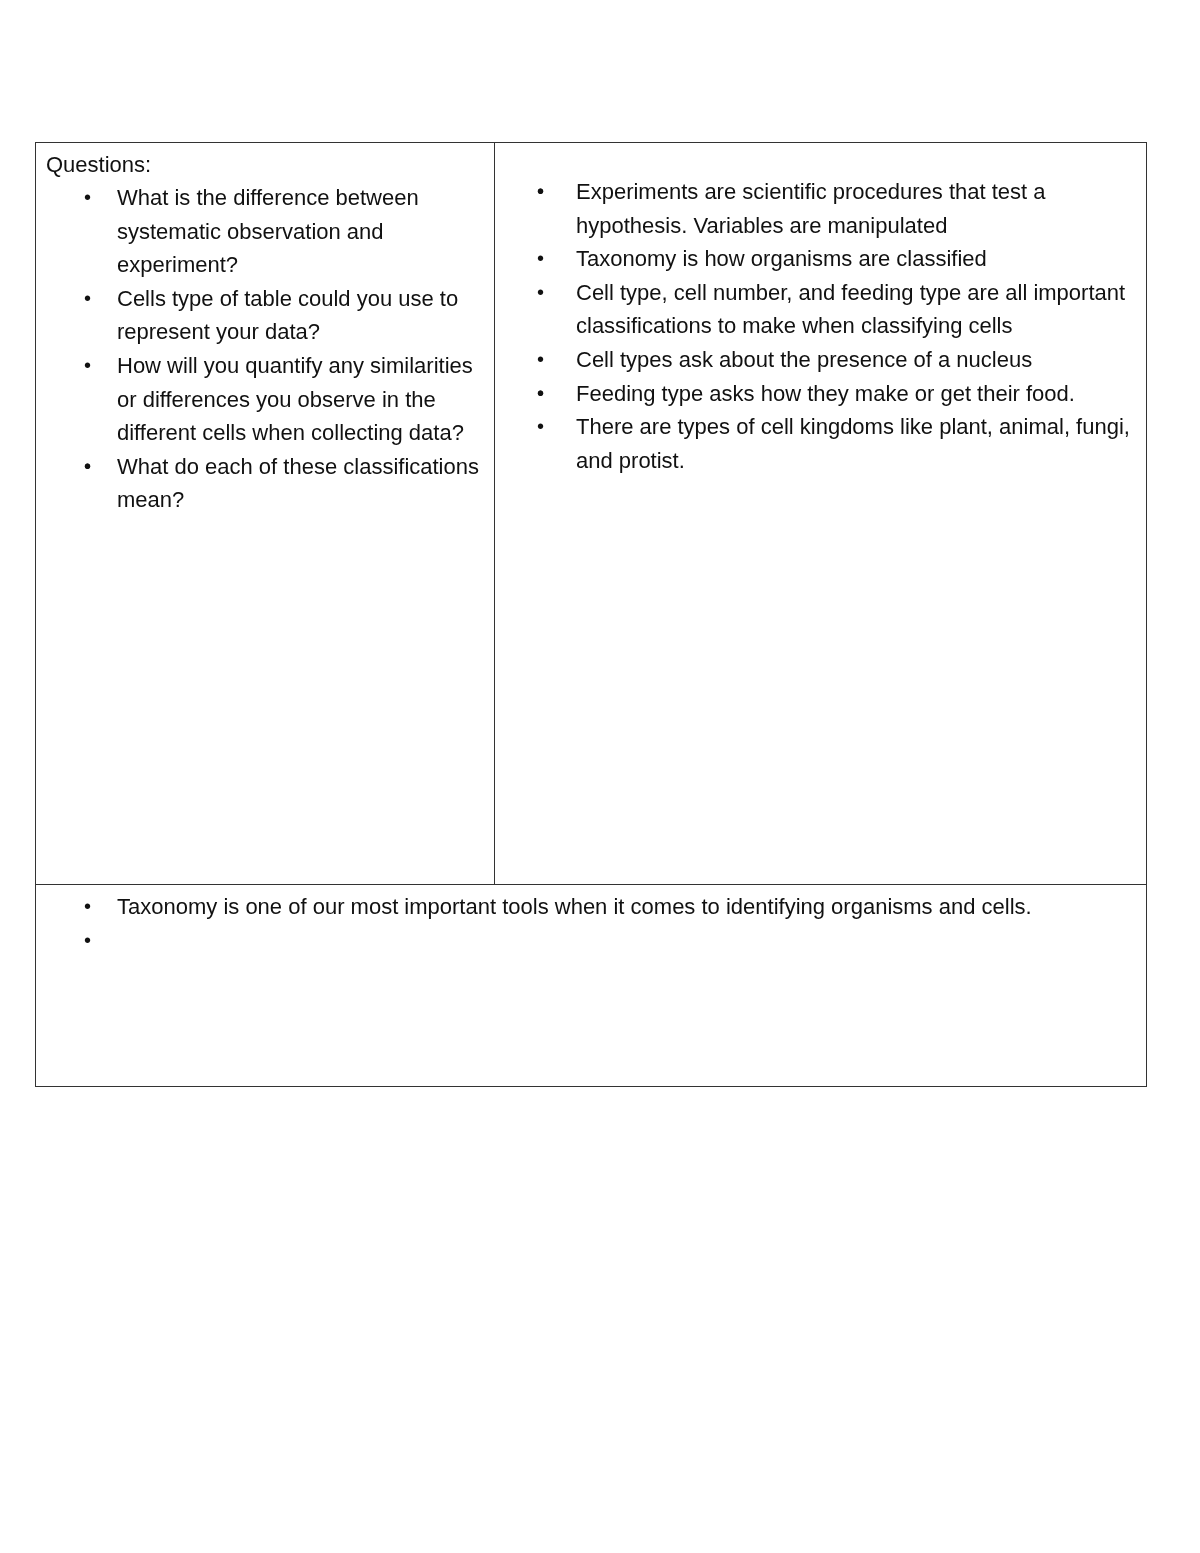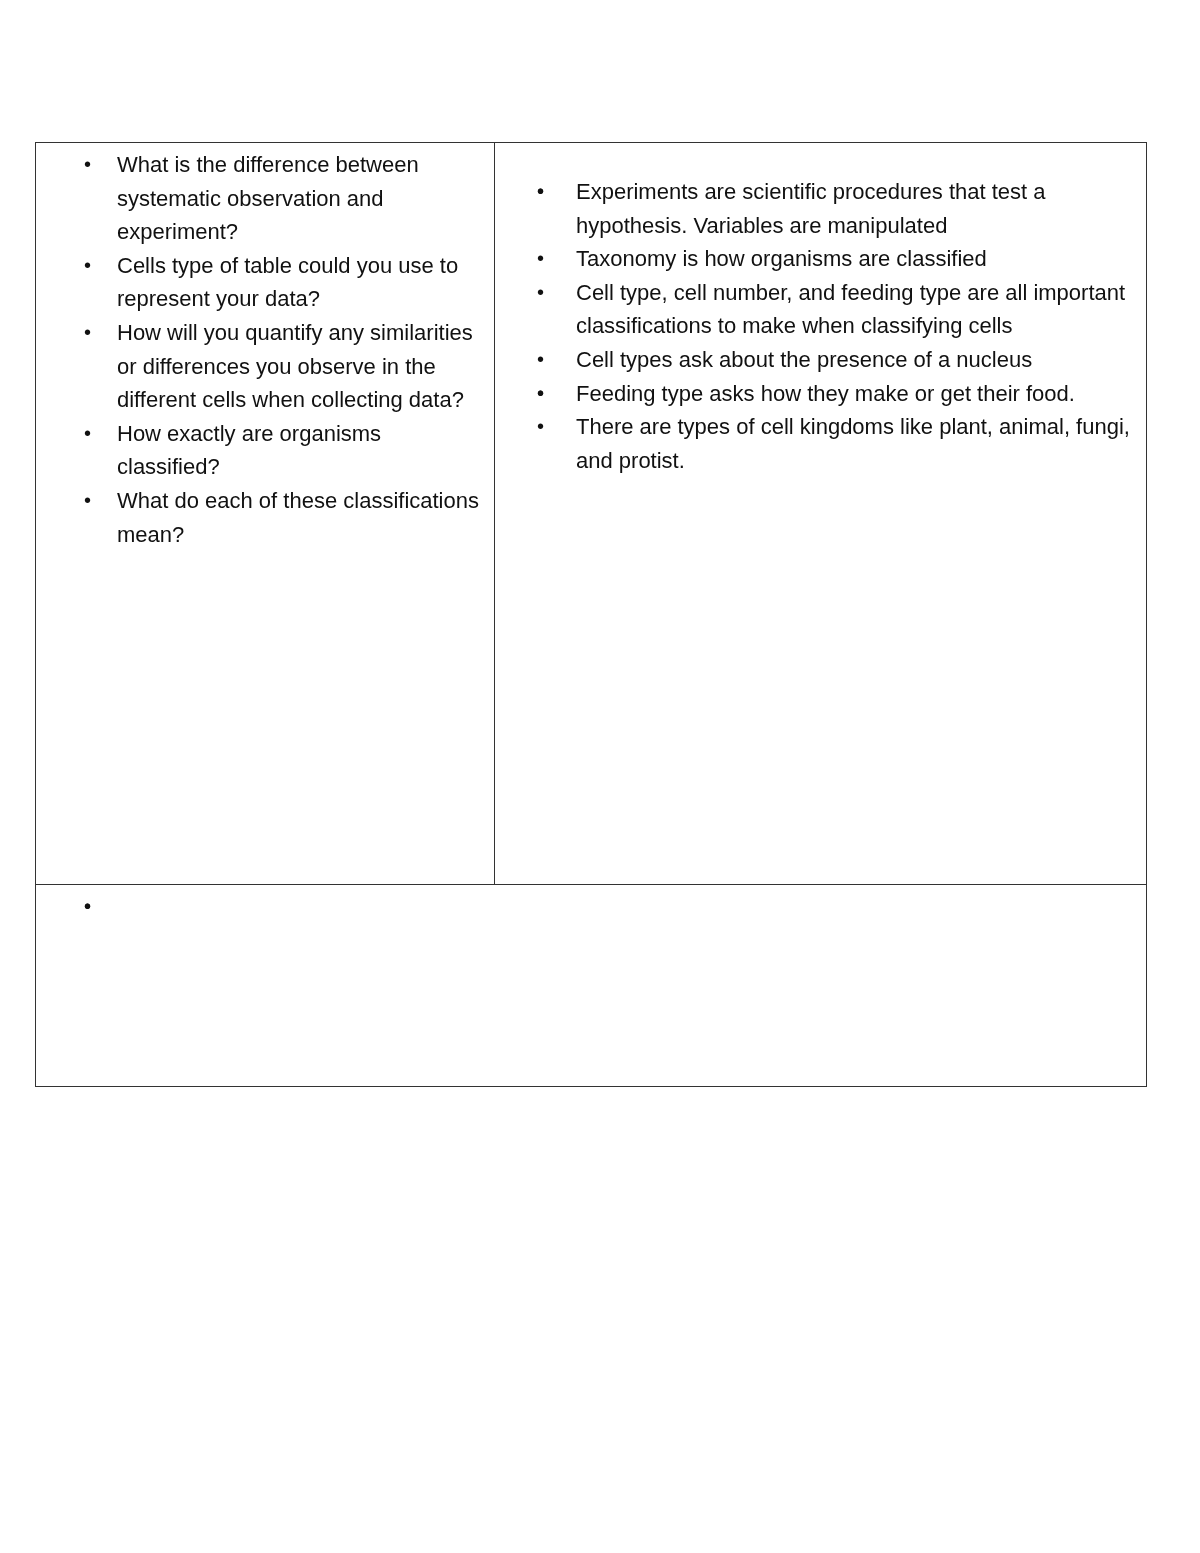--- a/index.html
+++ b/index.html
@@ -87,43 +87,44 @@
   }
 </style>
 </head>
 <body>
 
 <div class="notes-table">
 
 
   <div class="row-middle">
     <div class="col-questions">
+      <p class="label">Questions:</p>
       <ul class="bullets">
         <li><span class="bullet">•</span><span>What is the difference between systematic observation and experiment?</span></li>
         <li><span class="bullet">•</span><span>Cells type of table could you use to represent your data?</span></li>
         <li><span class="bullet">•</span><span>How will you quantify any similarities or differences you observe in the different cells when collecting data?</span></li>
-        <li><span class="bullet">•</span><span>How exactly are organisms classified?</span></li>
+        <li><span class="bullet">•</span></li>
         <li><span class="bullet">•</span><span>What do each of these classifications mean?</span></li>
       </ul>
     </div>
 
     <div class="col-notes">
       <ul class="bullets">
         <li><span class="bullet">•</span></li>
         <li><span class="bullet">•</span><span>Experiments are scientific procedures that test a hypothesis. Variables are manipulated</span></li>
         <li><span class="bullet">•</span><span>Taxonomy is how organisms are classified</span></li>
         <li><span class="bullet">•</span><span>Cell type, cell number, and feeding type are all important classifications to make when classifying cells</span></li>
         <li><span class="bullet">•</span><span>Cell types ask about the presence of a nucleus</span></li>
         <li><span class="bullet">•</span></li>
         <li><span class="bullet">•</span><span>Feeding type asks how they make or get their food.</span></li>
         <li><span class="bullet">•</span><span>There are types of cell kingdoms like plant, animal, fungi, and protist.</span></li>
       </ul>
     </div>
   </div>
 
   <div class="row-conclusions">
     <ul class="bullets">
-      <li><span class="bullet">•</span></li>
+      <li><span class="bullet">•</span><span>Taxonomy is one of our most important tools when it comes to identifying organisms and cells.</span></li>
       <li><span class="bullet">•</span></li>
     </ul>
   </div>
 
 </div>
 
 </body></html>

